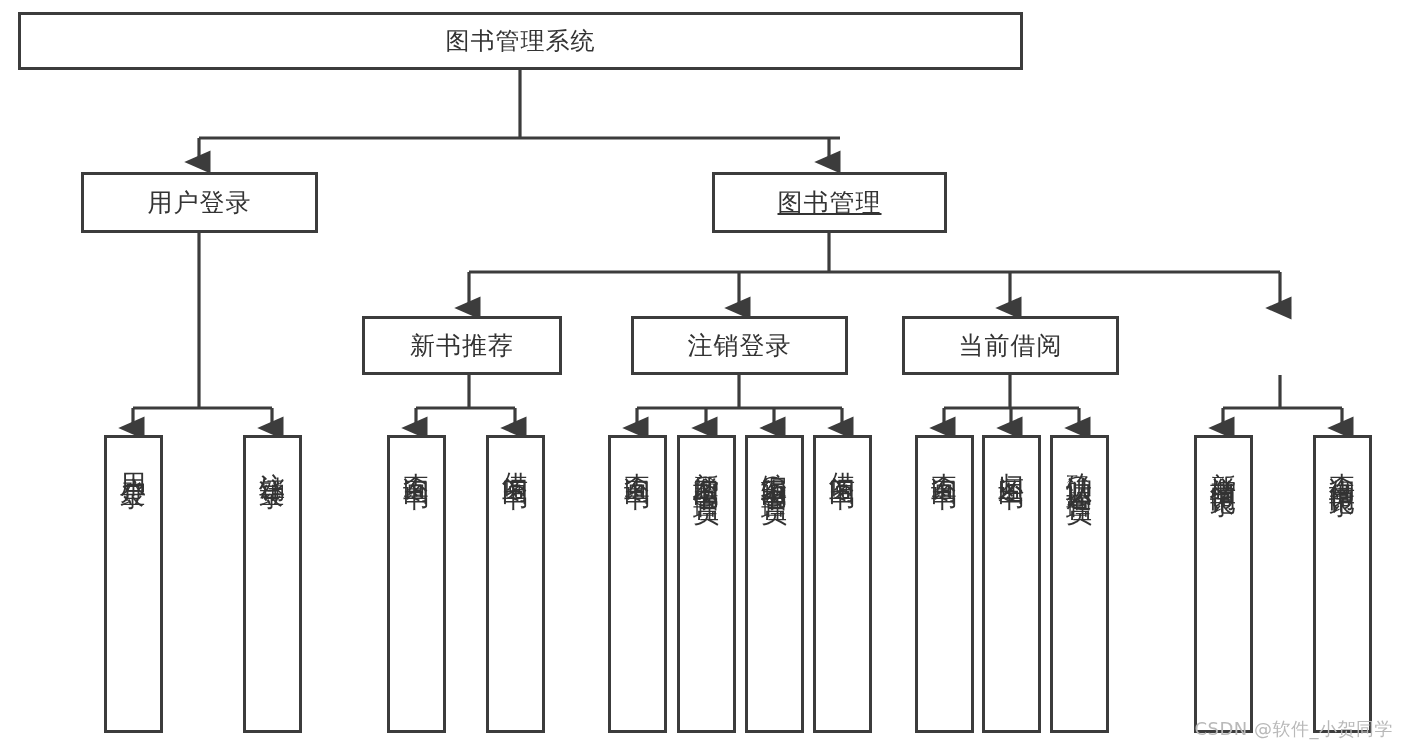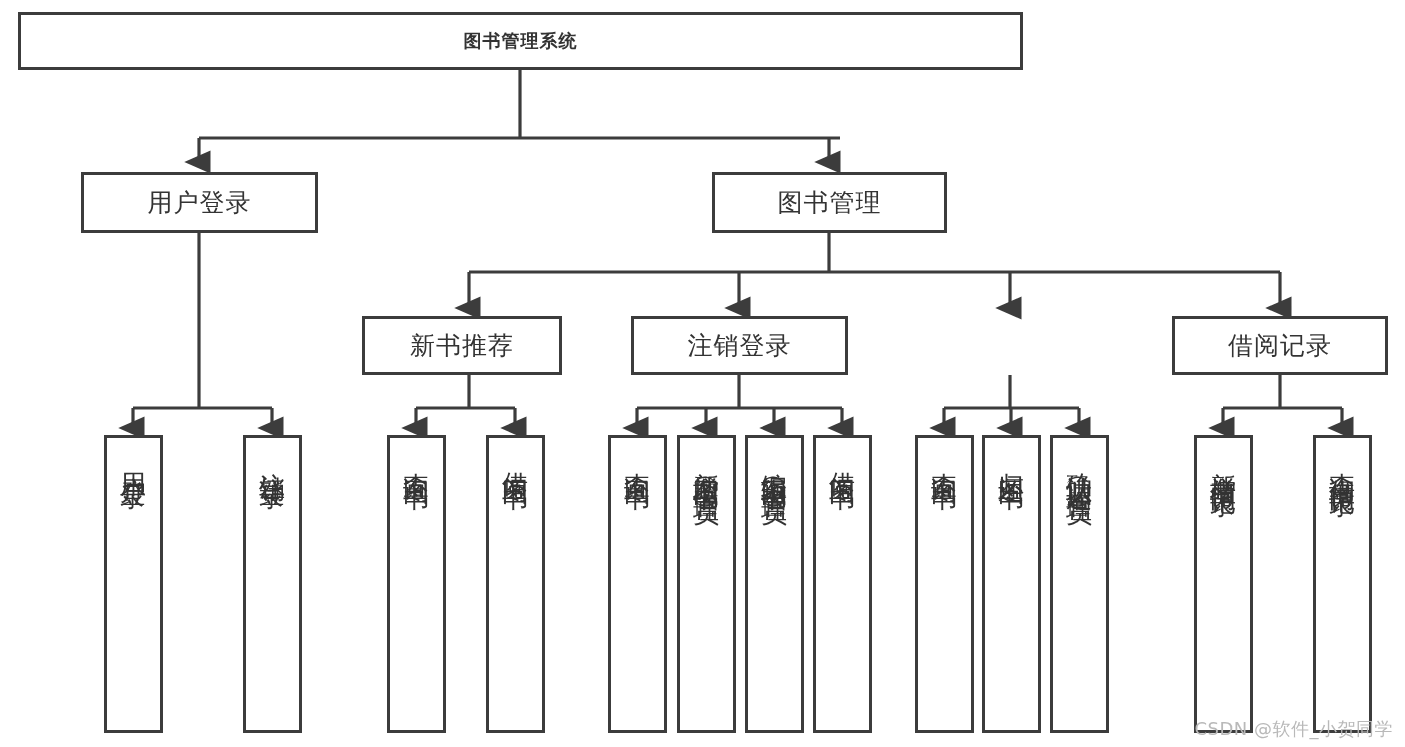--- a/index.html
+++ b/index.html
@@ -42,22 +42,21 @@
     text-align: center;
     line-height: 1.12;
   }
   
   .node.h .label {
     font-size: 25px;
     letter-spacing: 1px;
     white-space: nowrap;
   }
   .node.root .label {
-    font-size: 18px;
-    font-weight: bold;
+    font-size: 24px;
   }
   
   .node.v {
     align-items: flex-start;
     justify-content: center;
     padding-top: 14px;
   }
   .node.v .label {
     writing-mode: vertical-rl;
     text-orientation: upright;
@@ -135,36 +134,36 @@
   </svg>
 
   <div class="node h root" style="left:18px; top:12px; width:1005px; height:58px;">
     <span class="label">图书管理系统</span>
   </div>
 
   <div class="node h" style="left:81px; top:172px; width:237px; height:61px;">
     <span class="label">用户登录</span>
   </div>
 
-  <div class="node h" style="left:712px; top:172px; width:235px; height:61px;">
+  <div class="node h" style="left:712px; top:172px; width:235px; height:61px;text-decoration:underline;">
     <span class="label">图书管理</span>
   </div>
 
   <div class="node h" style="left:362px; top:316px; width:200px; height:59px;">
     <span class="label">新书推荐</span>
   </div>
 
   <div class="node h" style="left:631px; top:316px; width:217px; height:59px;">
     <span class="label">注销登录</span>
   </div>
 
-
-  <div class="node h" style="left:1172px; top:316px; width:216px; height:59px;">
-    <span class="label">借阅记录</span>
-  </div>
+  <div class="node h" style="left:902px; top:316px; width:217px; height:59px;">
+    <span class="label">当前借阅</span>
+  </div>
+
 
   <div class="node v" style="left:104px; top:435px; width:59px; height:298px;">
     <span class="label">用户登录</span>
   </div>
   <div class="node v" style="left:243px; top:435px; width:59px; height:298px;">
     <span class="label">注销登录</span>
   </div>
 
   <div class="node v" style="left:387px; top:435px; width:59px; height:298px;">
     <span class="label">查询图书</span>

